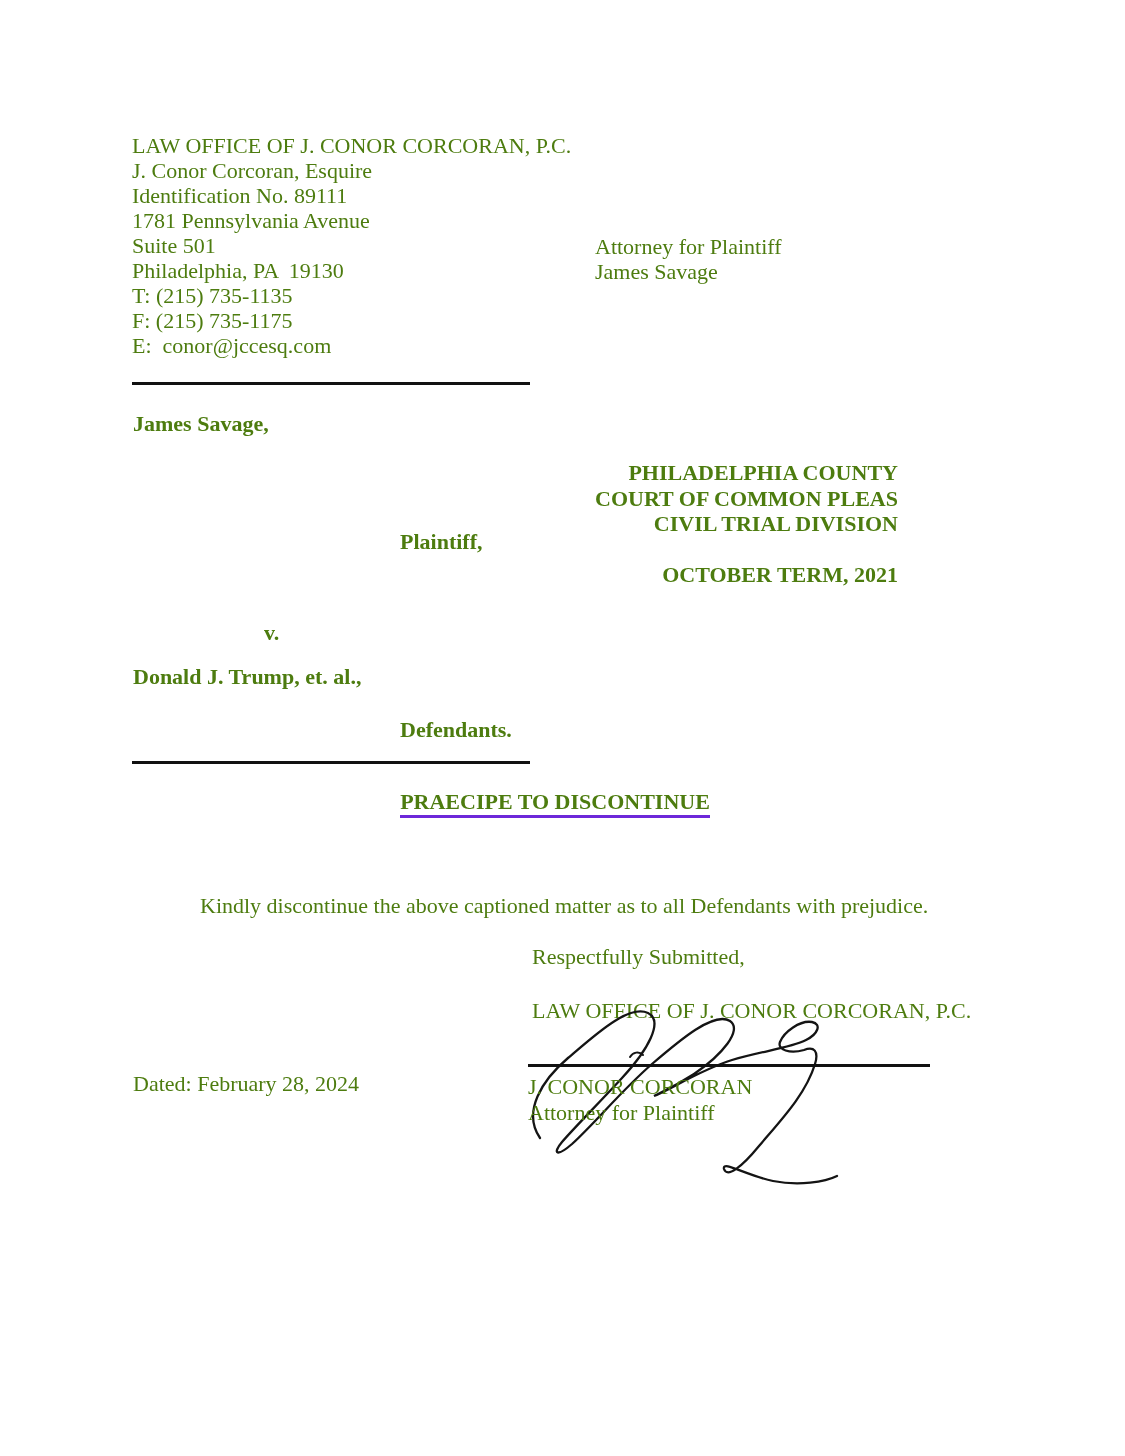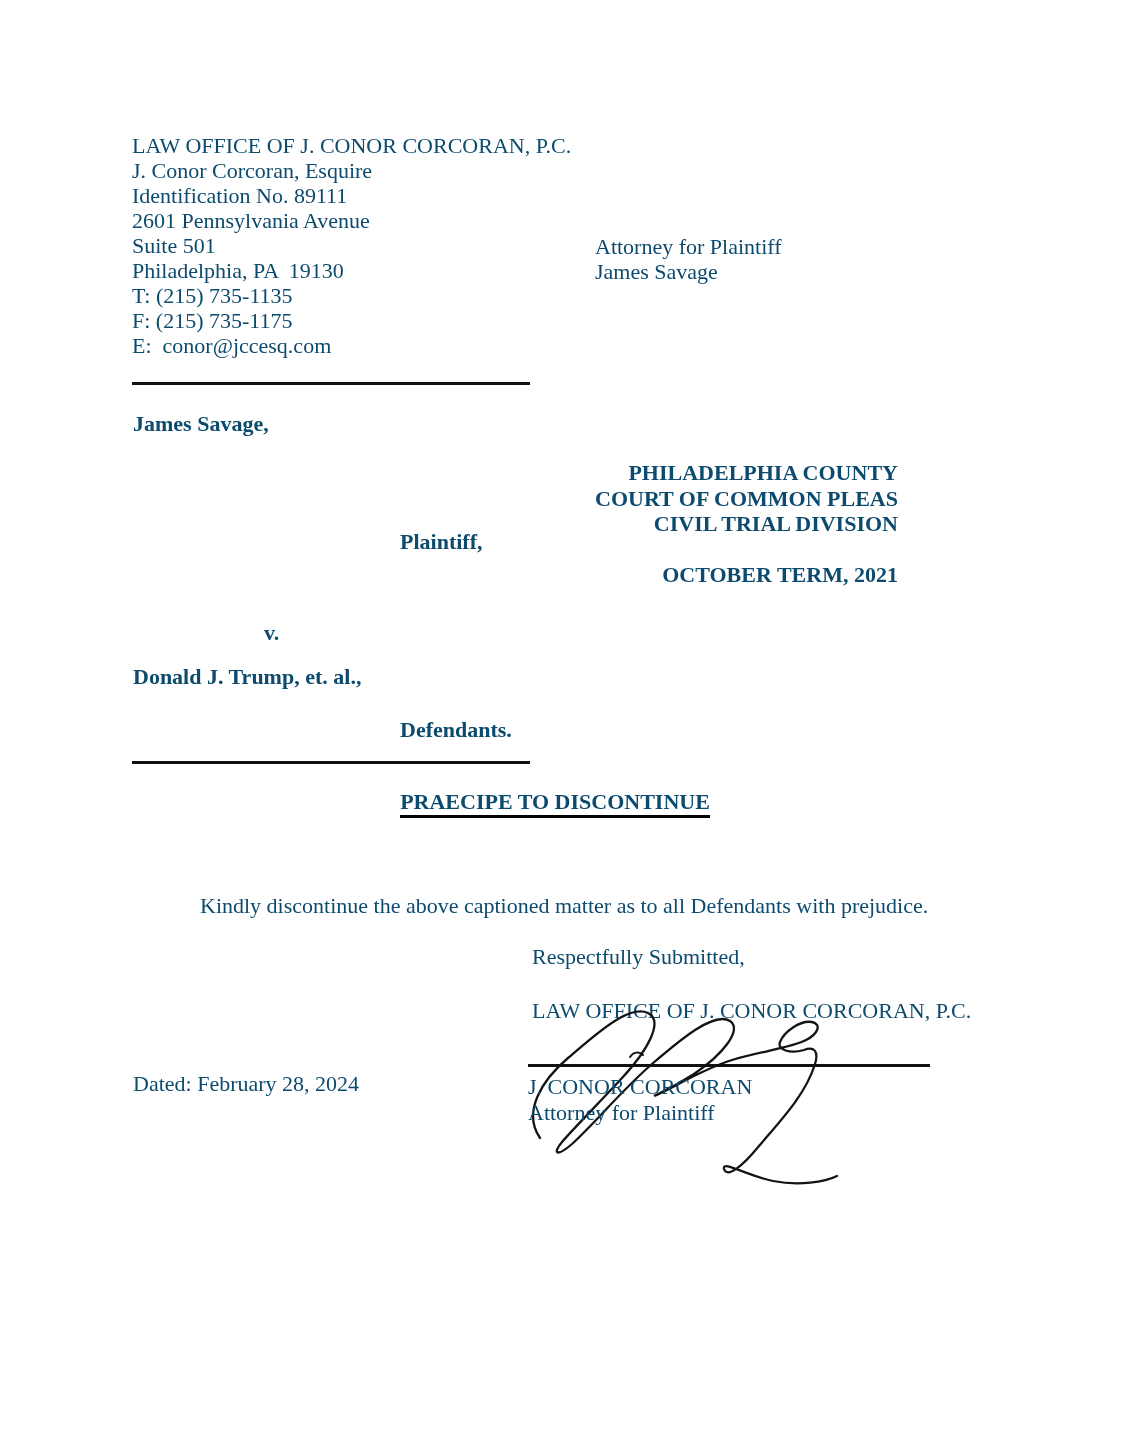--- a/index.html
+++ b/index.html
@@ -6,21 +6,21 @@
     margin: 0;
     padding: 0;
     background: #ffffff;
   }
   .page {
     position: relative;
     width: 1125px;
     height: 1456px;
     background: #ffffff;
     font-family: "Liberation Serif", "DejaVu Serif", serif;
-    color: #0c4a6e;
+    color: #4d7c0f;
     font-size: 22px;
     overflow: hidden;
   }
   .abs { position: absolute; }
   .line { white-space: pre-wrap; }
   .letterhead {
     left: 132px; top: 133px;
     line-height: 25px;
   }
   .attorney-note {
@@ -43,21 +43,21 @@
   .plaintiff-label { left: 400px; top: 529px; }
   .versus { left: 264px; top: 620px; }
   .defendant-name { left: 133px; top: 664px; }
   .defendants-label { left: 400px; top: 717px; }
   .doc-title {
     left: 0; top: 789px; width: 1110px;
     text-align: center;
   }
   .doc-title .title-text {
     font-weight: bold;
-    border-bottom: 3px solid #000000;
+    border-bottom: 3px solid #6d28d9;
     padding-bottom: 1px;
   }
   .salutation { left: 133px; top: 842px; }
   .body-par { left: 200px; top: 893px; width: 780px; }
   .respectfully { left: 532px; top: 944px; }
   .firm-line { left: 532px; top: 998px; }
   .signature-svg {
     left: 500px; top: 998px;
     width: 450px; height: 220px;
     pointer-events: none;
@@ -69,21 +69,21 @@
 </style>
 </head>
 <body>
 
 <div class="page">
 
   <div class="abs letterhead">
     <div class="line">LAW OFFICE OF J. CONOR CORCORAN, P.C.</div>
     <div class="line">J. Conor Corcoran, Esquire</div>
     <div class="line">Identification No. 89111</div>
-    <div class="line">2601 Pennsylvania Avenue</div>
+    <div class="line">1781 Pennsylvania Avenue</div>
     <div class="line">Suite 501</div>
     <div class="line">Philadelphia, PA  19130</div>
     <div class="line">T: (215) 735-1135</div>
     <div class="line">F: (215) 735-1175</div>
     <div class="line">E:  conor@jccesq.com</div>
   </div>
 
   <div class="abs attorney-note">
     <div class="line">Attorney for Plaintiff</div>
     <div class="line">James Savage</div>

